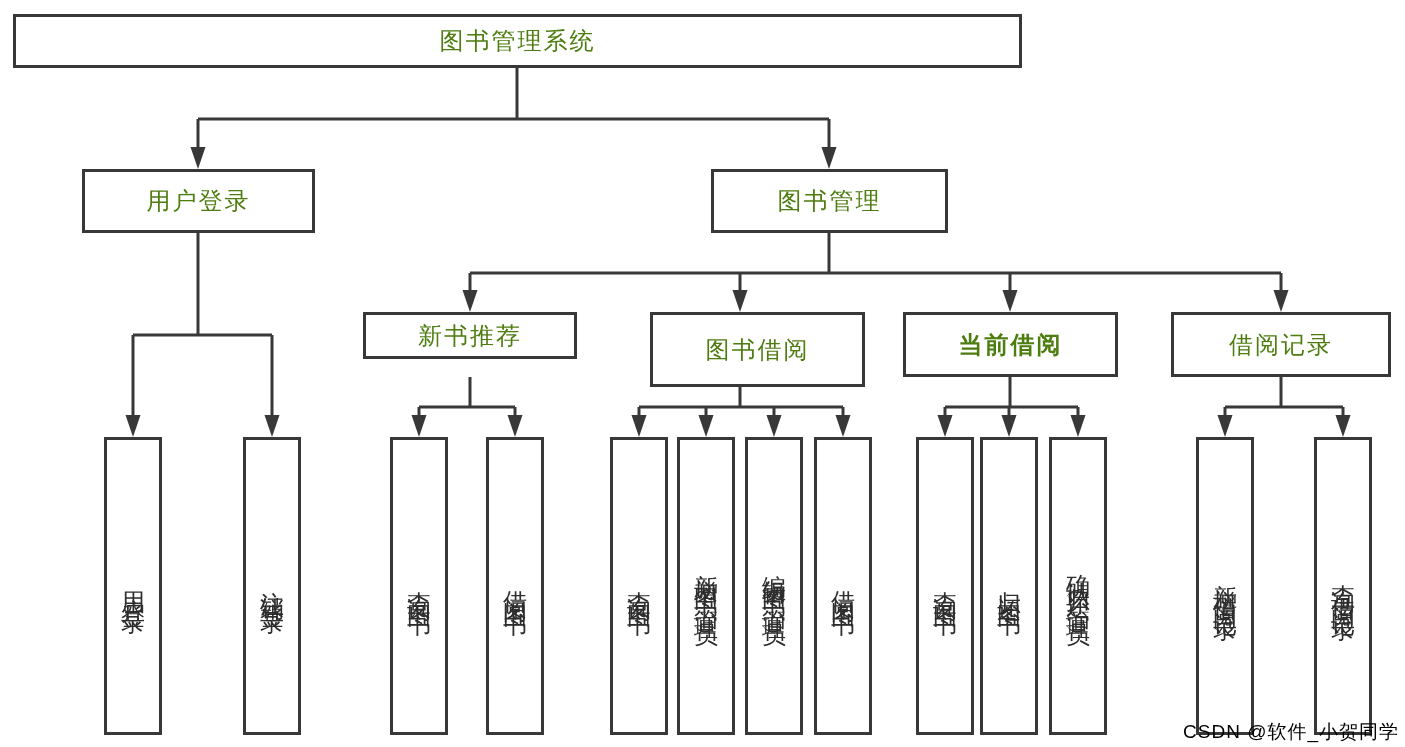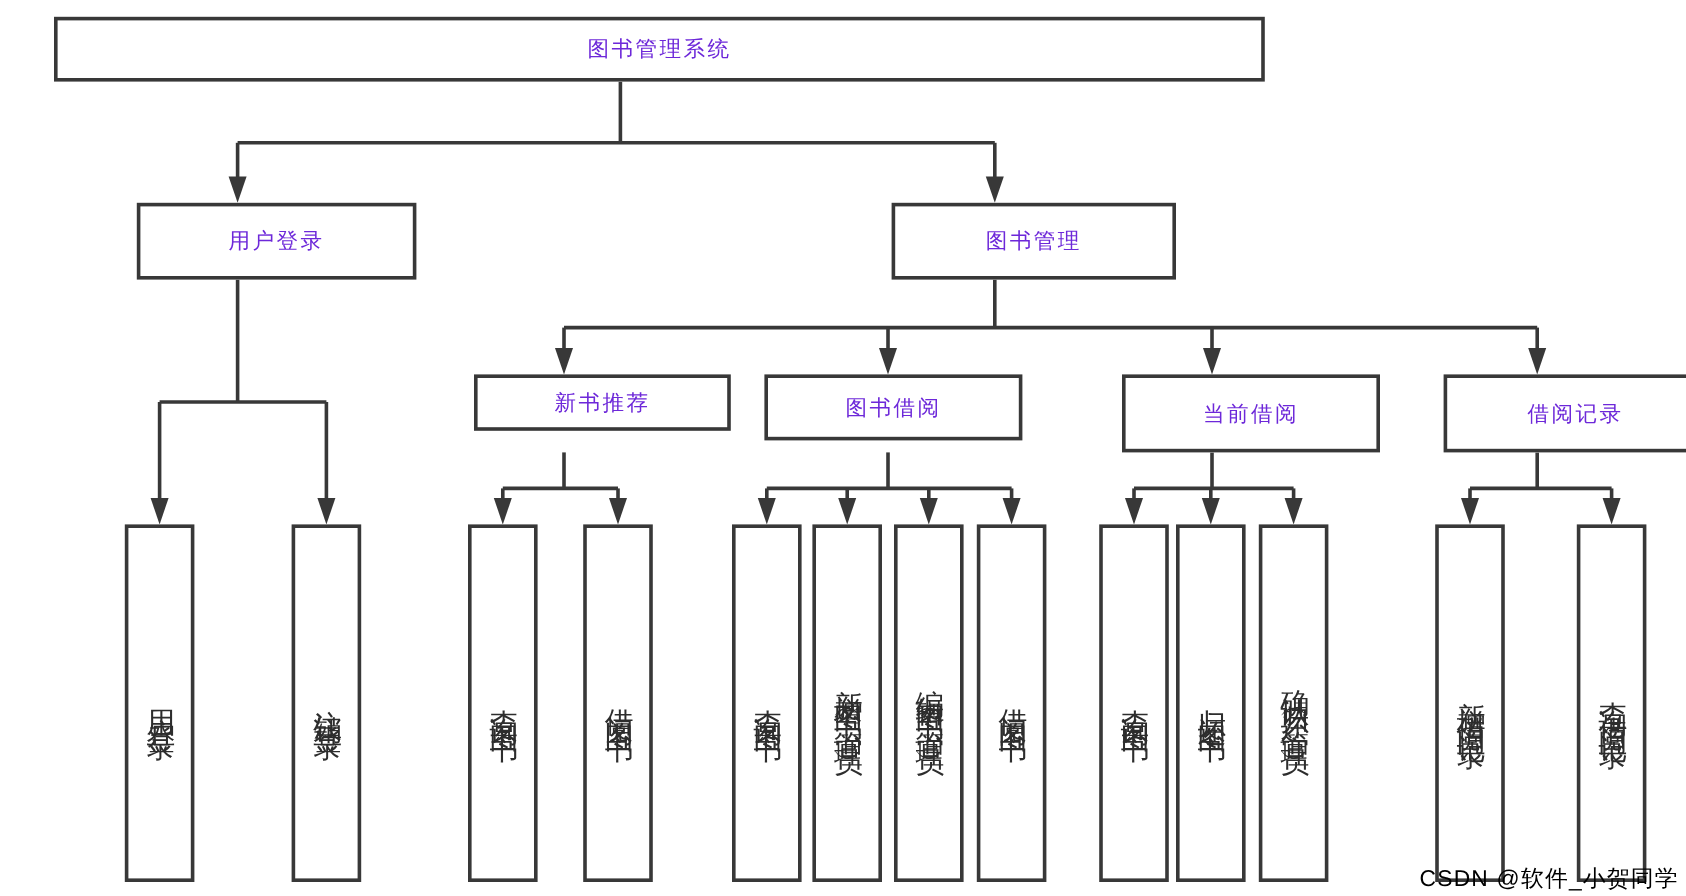--- a/index.html
+++ b/index.html
@@ -30,25 +30,24 @@
     stroke: none;
   }
 
   .box {
     position: absolute;
     background: #ffffff;
     border: 3px solid #383838;
     display: flex;
     align-items: center;
     justify-content: center;
-    color: #6d28d9;
-    font-size: 18px;
+    color: #4d7c0f;
+    font-size: 24px;
     letter-spacing: 2px;
     white-space: nowrap;
-    margin-left: 32px;
   }
 
   .leaf {
     position: absolute;
     top: 437px;
     width: 58px;
     height: 298px;
     background: #ffffff;
     border: 3px solid #383838;
     display: flex;
@@ -141,22 +140,22 @@
     <path d="M1343,407 L1343,419"></path>
       <polygon points="1335.5,415 1350.5,415 1343,437"></polygon>
   </svg>
 
   <div class="box" style="left:13px; top:14px; width:1009px; height:54px;">图书管理系统</div>
 
   <div class="box" style="left:82px; top:169px; width:233px; height:64px;">用户登录</div>
   <div class="box" style="left:711px; top:169px; width:237px; height:64px;text-align:right;">图书管理</div>
 
   <div class="box" style="left:363px; top:312px; width:214px; height:47px;">新书推荐</div>
-  <div class="box" style="left:605px; top:312px; width:215px; height:55px;text-align:center;">图书借阅</div>
-  <div class="box" style="left:903px; top:312px; width:215px; height:65px;">当前借阅</div>
+  <div class="box" style="left:650px; top:312px; width:215px; height:75px;text-align:center;">图书借阅</div>
+  <div class="box" style="left:903px; top:312px; width:215px; height:65px;font-weight:bold;">当前借阅</div>
   <div class="box" style="left:1171px; top:312px; width:220px; height:65px;">借阅记录</div>
 
   <div class="leaf" style="left:104px;">
     <span class="vtext">用户登录</span>
   </div>
   <div class="leaf" style="left:243px;">
     <span class="vtext">注销登录</span>
   </div>
 
   <div class="leaf" style="left:390px;">

